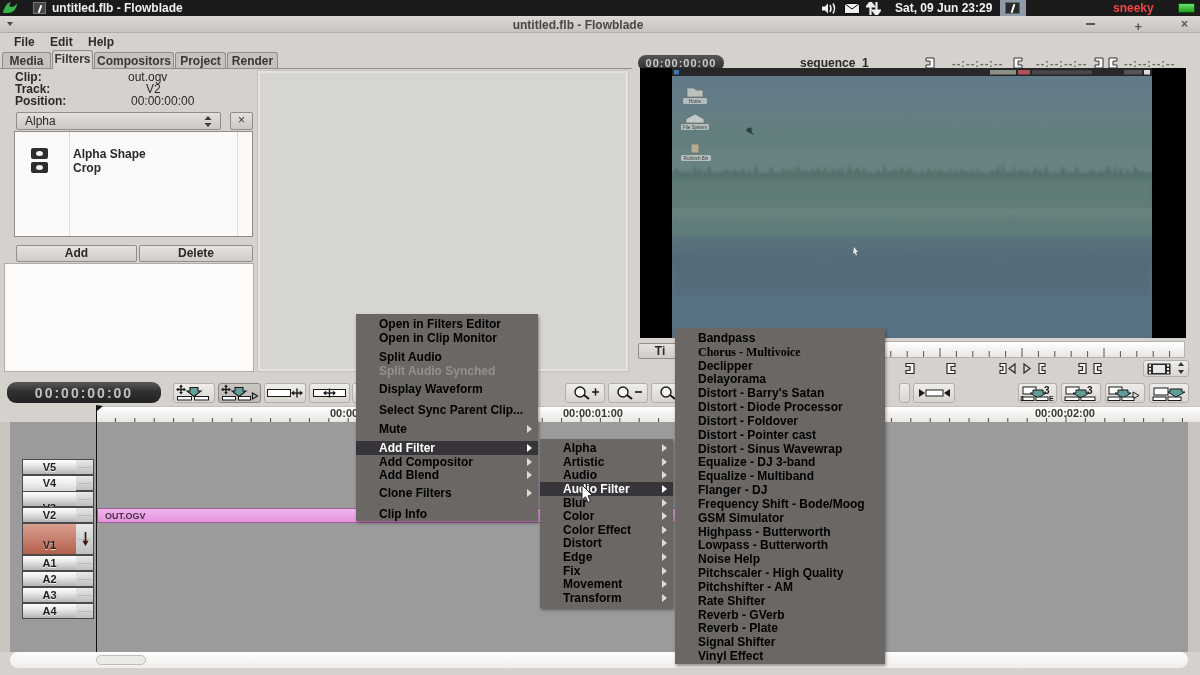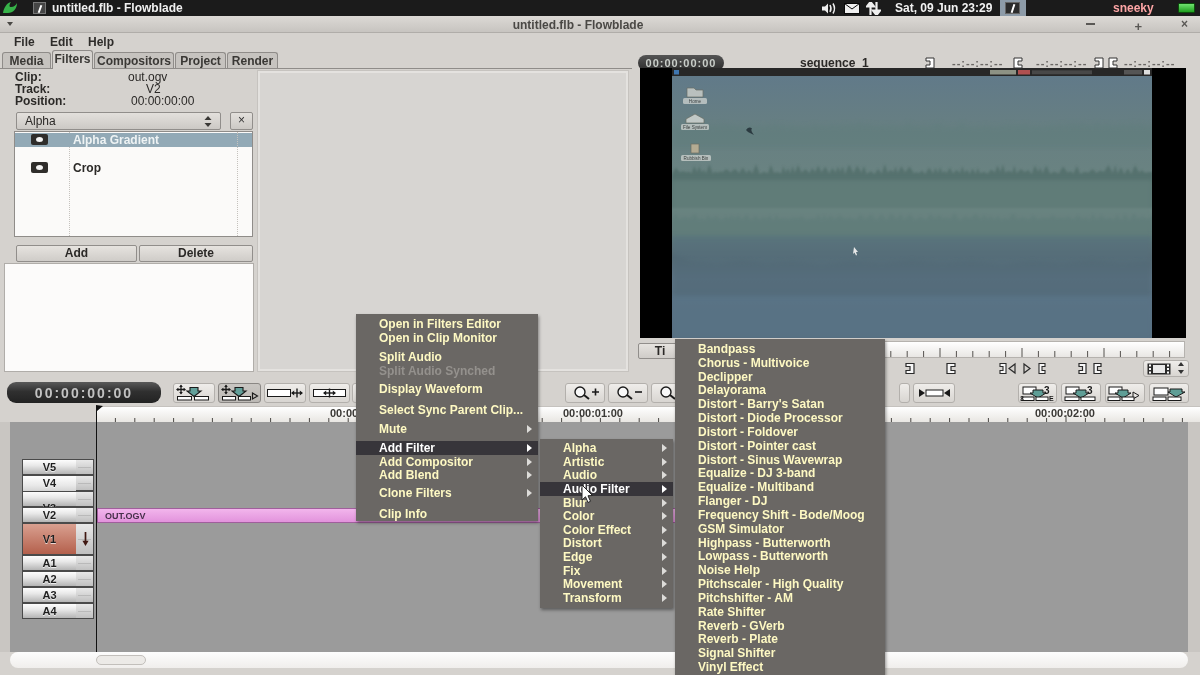--- a/index.html
+++ b/index.html
@@ -3,21 +3,21 @@
 <meta charset="utf-8">
 <style>
   * { margin:0; padding:0; box-sizing:border-box; }
   html,body { width:1200px; height:675px; overflow:hidden; }
   body { font-family:"Liberation Sans", sans-serif; position:relative; background:#d5d2ce; }
   .abs { position:absolute; }
   
   #sysbar { left:0; top:0; width:1200px; height:16px; background:#1b1b1b; color:#eee; }
   #sysbar .ttl { position:absolute; left:52px; top:1px; font-size:12px; font-weight:bold; color:#f0f0f0; }
   #sysbar .clock { position:absolute; left:895px; top:1px; font-size:12px; font-weight:bold; color:#f2f2f2; }
-  #sysbar .user { position:absolute; left:1113px; top:1px; font-size:12px; font-weight:bold; color:#fca5a5; }
+  #sysbar .user { position:absolute; left:1113px; top:1px; font-size:12px; font-weight:bold; color:#ef4444; }
   
   #titlebar { left:0; top:16px; width:1200px; height:17px; background:linear-gradient(#dcd9d5,#c7c4c0); border-bottom:1px solid #b0ada9; }
   #titlebar .wt { position:absolute; left:0; width:1156px; top:2px; text-align:center; font-size:12px; font-weight:bold; color:#4a4845; }
   
   #menubar { left:0; top:33px; width:1200px; height:17px; background:#d5d2ce; }
   #menubar span { position:absolute; top:2px; font-size:12px; font-weight:bold; color:#2e2c2a; }
   
   .tab { position:absolute; top:52px; height:17px; background:#c6c3bf; border:1px solid #8f8c89; border-bottom:none; border-radius:3px 3px 0 0; font-size:12px; font-weight:bold; color:#3a3835; text-align:center; padding-top:1px; }
   .tab.active { top:50px; height:19px; background:#d7d4d0; z-index:3; }
   #tabline { left:0; top:68px; width:632px; height:1px; background:#8f8c89; }
@@ -58,21 +58,21 @@
   #tl { left:0px; top:422px; width:1200px; height:230px; background:#9b9b9b; }
   #tl-left-strip { left:0; top:422px; width:10px; height:230px; background:#c9c6c2; }
   .thead { position:absolute; left:22px; width:55px; background:linear-gradient(#fdfdfd,#e8e8e8 40%,#b4b4b4); border:1px solid #4a4a4a; font-size:11px; font-weight:bold; color:#1e1e1e; text-align:center; text-shadow:0 1px 0 rgba(255,255,255,.7); }
   .tcell { position:absolute; left:76px; width:18px; background:linear-gradient(#e8e8e8,#c0c0c0); border:1px solid #4a4a4a; border-left:none; } .tcell:after { content:""; position:absolute; left:2px; right:2px; top:50%; height:1px; background:rgba(110,110,110,0.25); }
   #playhead { left:96px; top:406px; width:1px; height:246px; background:#111; }
   #clip { left:97px; top:508px; width:783px; height:15px; background:linear-gradient(#f2b5ec,#e293dc); border:1px solid #a05f9c; font-size:9px; font-weight:bold; color:#46304a; padding:2px 0 0 7px; }
   #hscroll { left:10px; top:652px; width:1178px; height:16px; background:linear-gradient(#fdfdfd,#f0eeec); border-radius:8px; }
   #hthumb { left:96px; top:655px; width:50px; height:10px; background:#eceae7; border:1px solid #c2bfbb; border-radius:5px; }
   
   .menu { position:absolute; background:#6a6764; box-shadow:1px 2px 3px rgba(0,0,0,.4); z-index:10; }
-  .mi { position:absolute; left:0; width:100%; height:14px; font-size:12px; font-weight:bold; color:#fef9c3; }
+  .mi { position:absolute; left:0; width:100%; height:14px; font-size:12px; font-weight:bold; color:#000000; }
   .mi span { position:absolute; top:0; }
   .mi.hl { background:#37353a; color:#fff; }
   .mi.dis { color:#94918d; }
   .mi .arr { position:absolute; right:6px; top:3px; width:0; height:0; border-left:5px solid #dddcd9; border-top:4px solid transparent; border-bottom:4px solid transparent; }
   .mi.hl .arr { border-left-color:#fff; }
 </style>
 </head>
 <body>
 
 <div class="abs" id="sysbar">
@@ -132,23 +132,23 @@
 <div class="val" style="left:146px; top:82px;">V2</div>
 <div class="lbl" style="left:15px; top:94px;">Position:</div>
 <div class="val" style="left:131px; top:94px;">00:00:00:00</div>
 
 <div class="abs" id="dd">Alpha<svg style="position:absolute;right:8px;top:3px" width="8" height="11" viewBox="0 0 8 11">
       <polygon points="4,0 7.5,4 0.5,4" fill="#3a3835"></polygon>
       <polygon points="4,11 7.5,7 0.5,7" fill="#3a3835"></polygon>
     </svg></div>
 <div class="abs" id="ddx">×</div>
 <div class="abs" id="flist">
-  <div class="frow" style="top:1px; background:#92a9b6;">
+  <div class="frow" style="top:15px;">
       <div class="ic"></div>
-      <div class="tx" style="color:#eef3f4;">Alpha Gradient</div>
+      <div class="tx">Alpha Shape</div>
     </div>
   <div class="frow" style="top:29px;">
       <div class="ic"></div>
       <div class="tx">Crop</div>
     </div>
 </div>
 <div class="btn" style="left:16px; top:245px; width:121px; height:17px;">Add</div>
 <div class="btn" style="left:139px; top:245px; width:114px; height:17px;">Delete</div>
 <div class="abs" id="whitebox"></div>
 <div class="abs" id="rightpanel"></div>
@@ -445,21 +445,21 @@
 <div class="abs" id="playhead"></div>
 
 <div class="thead" style="top:459px; height:16px; padding-top:1px;">V5</div>
 <div class="tcell" style="top:459px; height:16px;"></div>
 <div class="thead" style="top:475px; height:26px; padding-top:1px;">V4</div>
 <div class="tcell" style="top:475px; height:16px;"></div>
 <div class="thead" style="top:491px; height:16px; padding-top:10px;">V3</div>
 <div class="tcell" style="top:491px; height:16px;"></div>
 <div class="thead" style="top:507px; height:16px; padding-top:1px;">V2</div>
 <div class="tcell" style="top:507px; height:16px;"></div>
-<div class="thead" style="top:523px; height:32px; padding-top:9px; background:linear-gradient(#d9a090,#b4604c);">V1</div>
+<div class="thead" style="top:523px; height:32px; padding-top:15px; background:linear-gradient(#d9a090,#b4604c);">V1</div>
 <div class="tcell" style="top:523px; height:32px;"></div>
 <div class="thead" style="top:555px; height:16px; padding-top:1px;">A1</div>
 <div class="tcell" style="top:555px; height:16px;"></div>
 <div class="thead" style="top:571px; height:16px; padding-top:1px;">A2</div>
 <div class="tcell" style="top:571px; height:16px;"></div>
 <div class="thead" style="top:587px; height:16px; padding-top:1px;">A3</div>
 <div class="tcell" style="top:587px; height:16px;"></div>
 <div class="thead" style="top:603px; height:16px; padding-top:1px;">A4</div>
 <div class="tcell" style="top:603px; height:16px;"></div>
 <svg class="abs" style="left:81px; top:531px;" width="9" height="16" viewBox="0 0 9 16">
@@ -560,25 +560,25 @@
     </div>
     <div class="mi" style="top: 138px;">
       <span style="left:23px">Movement</span>
       <div class="arr"></div>
     </div>
     <div class="mi" style="top: 152px;">
       <span style="left:23px">Transform</span>
       <div class="arr"></div>
     </div>
   </div>
-<div class="menu" id="menu3" style="left:675px; top:339px; width:210px; height:336px;">
+<div class="menu" id="menu3" style="left:675px; top:328px; width:210px; height:336px;">
     <div class="mi" style="top: 3px;">
       <span style="left:23px">Bandpass</span>
     </div>
-    <div class="mi" style="top: 17px;">
+    <div class="mi" style="top: 17px; font-family: Liberation Serif, serif;">
       <span style="left:23px">Chorus - Multivoice</span>
     </div>
     <div class="mi" style="top: 31px;">
       <span style="left:23px">Declipper</span>
     </div>
     <div class="mi" style="top: 44px;">
       <span style="left:23px">Delayorama</span>
     </div>
     <div class="mi" style="top: 58px;">
       <span style="left:23px">Distort - Barry's Satan</span>

